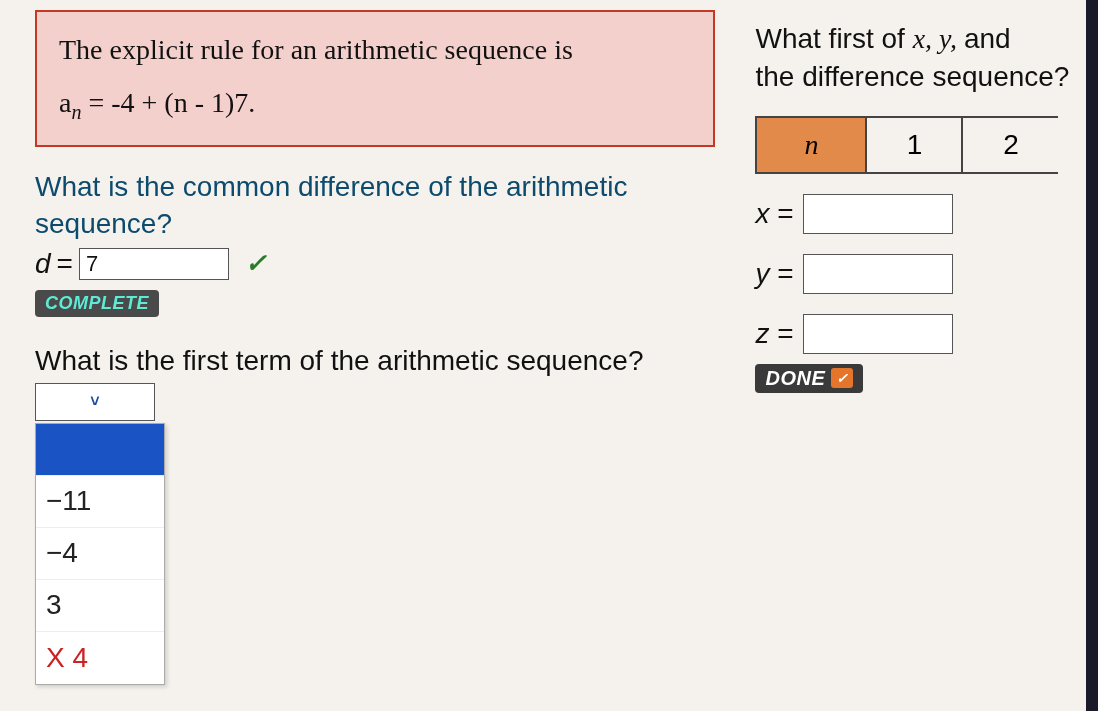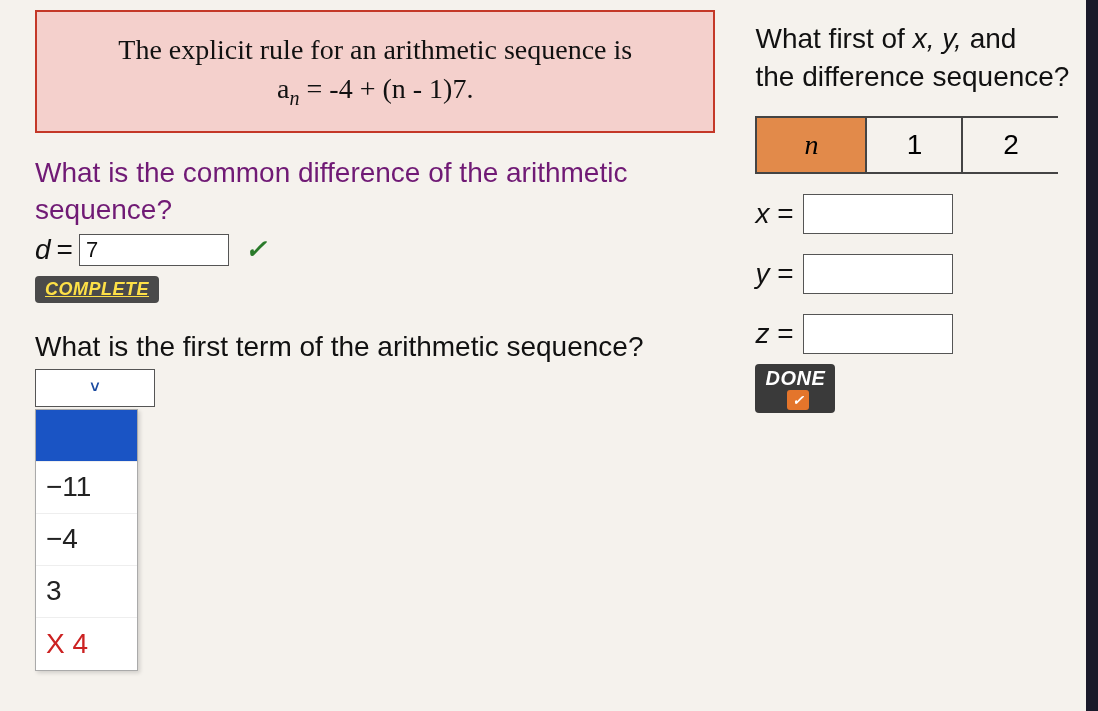--- a/index.html
+++ b/index.html
@@ -13,74 +13,73 @@
     border-right: 12px solid #1a1a2a;
   }
   .main-wrap { display: flex; padding: 10px 0 0 35px; gap: 40px; }
   .left-col { width: 700px; }
   .right-col { width: 340px; padding-top: 10px; }
   .rule-box {
     border: 2px solid #c43828;
     background: #f4d0cc;
     padding: 18px 22px 22px 22px;
     margin-bottom: 22px;
-    text-align: center;
   }
   .rule-text { font-size: 28px; color: #111; font-family: Georgia, 'Times New Roman', serif; line-height: 1.45; }
-  .rule-formula { font-size: 28px; color: #111; font-family: Georgia, 'Times New Roman', serif; margin-top: 2px; }
+  .rule-formula { font-size: 28px; color: #111; font-family: Georgia, 'Times New Roman', serif; margin-top: 16px; }
   .sub { font-style: italic; font-size: 20px; vertical-align: sub; }
-  .q-text { font-size: 28px; color: #701a75; line-height: 1.3; margin-bottom: 6px; }
+  .q-text { font-size: 28px; color: #0c4a6e; line-height: 1.3; margin-bottom: 6px; }
   .d-row { display: flex; align-items: center; font-size: 28px; color: #111; font-style: italic; margin-top: 6px; }
   .d-row .eq { font-style: normal; margin: 0 6px; }
   .input-box {
     border: 1px solid #555;
     background: #fff;
     width: 150px; height: 32px;
     padding: 2px 6px; font-size: 22px; font-style: normal;
     display: inline-flex; align-items: center;
   }
   .check { color: #2a7a2a; font-size: 26px; margin-left: 16px; font-weight: bold; }
   .complete-btn {
     display: inline-block;
-    background: #4a4a4a; color: #fde047; font-weight: bold;
+    background: #4a4a4a; color: #5eead4; font-weight: bold;
     font-size: 18px; padding: 3px 10px; border-radius: 4px;
-    margin-top: 10px; letter-spacing: 0.5px; font-style: italic; text-decoration: underline;
+    margin-top: 10px; letter-spacing: 0.5px; font-style: italic;
   }
   .q2 { margin-top: 28px; }
   .first-term-q { font-size: 28px; color: #111; }
   .select-box {
     width: 120px; height: 38px; border: 1px solid #555; background: #fff;
     margin-top: 6px; display: flex; align-items: center; justify-content: center;
     position: relative;
   }
   .chev { font-size: 16px; color: #1a4aa0; font-weight: bold; }
   .dropdown {
-    width: 103px; border: 1px solid #aaa; background: #fff;
+    width: 130px; border: 1px solid #aaa; background: #fff;
     margin-top: 2px; box-shadow: 2px 2px 4px rgba(0,0,0,0.15);
   }
   .dd-item { height: 52px; display: flex; align-items: center; padding: 0 10px; font-size: 28px; color: #222; border-bottom: 1px solid #eee; }
   .dd-item:last-child { border-bottom: none; }
   .dd-hl { background: #1a54c4; color: #fff; position: relative; }
   .dd-x { color: #c22; }
   .right-q { font-size: 28px; color: #111; line-height: 1.35; margin-bottom: 20px; }
-  .ital { font-style: italic; }
+  .ital { font-style: italic; font-family: Liberation Serif, serif; }
   table.seq { border-collapse: collapse; margin-top: 6px; }
   table.seq th, table.seq td {
     border: 2px solid #444; height: 56px; text-align: center;
     font-size: 28px; min-width: 96px;
   }
   table.seq th.hdr { background: #e28a4a; font-style: italic; font-family: Georgia, serif; font-weight: normal; width: 110px; }
   table.seq td.last { border-right: none; }
   .ans-row { display:flex; align-items:center; font-size:28px; color:#111; font-style:italic; margin-top:20px; }
   .ans-row .lab { width: 44px; }
   .ans-box { border:1px solid #555; background:#fff; width:150px; height:40px; margin-left:4px; }
   .done-btn {
     display:inline-flex; align-items:center;
     background:#3a3a3a; color:#fff; font-weight:bold; font-size:20px;
-    padding:3px 10px; border-radius:4px; margin-top:10px; font-style: italic; letter-spacing:0.5px;flex-direction:column;
+    padding:3px 10px; border-radius:4px; margin-top:10px; font-style: italic; letter-spacing:0.5px;
   }
   .done-chk { width:22px; height:20px; background:#e4752b; border-radius:3px; margin-left:6px; display:flex;align-items:center;justify-content:center;font-size:14px;}
   .sub2 { font-style: italic; font-size: 20px; vertical-align: sub; }
 </style>
 </head>
 <body>
 
 <div class="main-wrap">
   <div class="left-col">
     <div class="rule-box">

